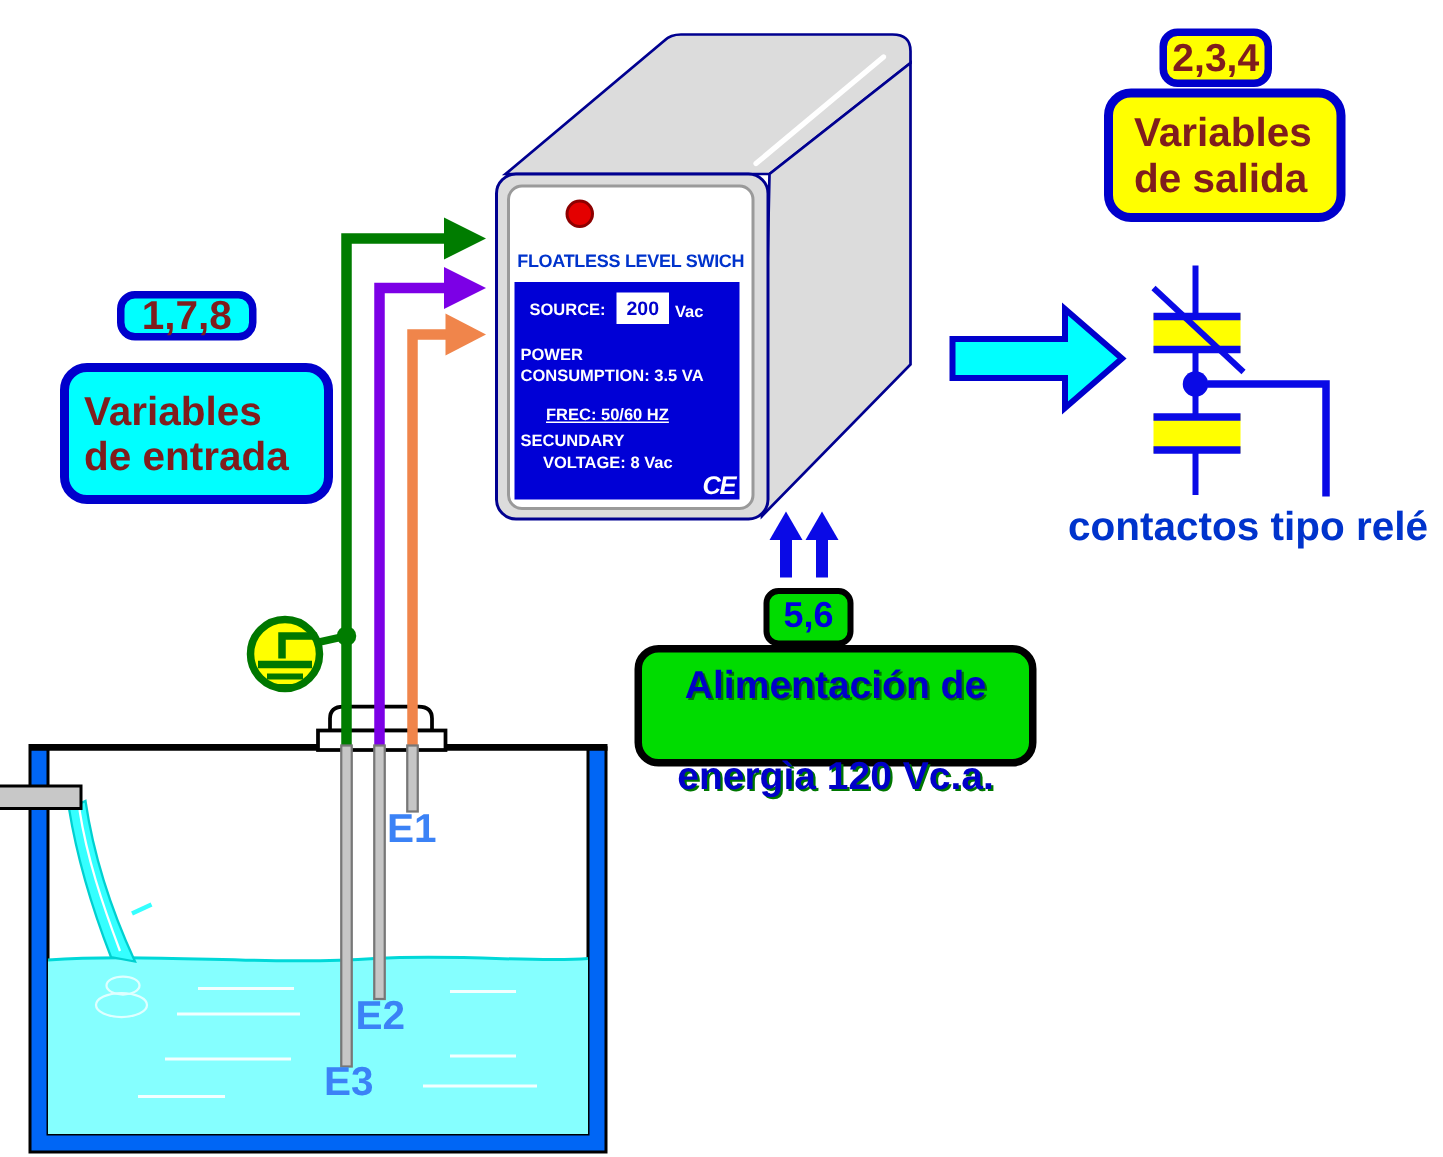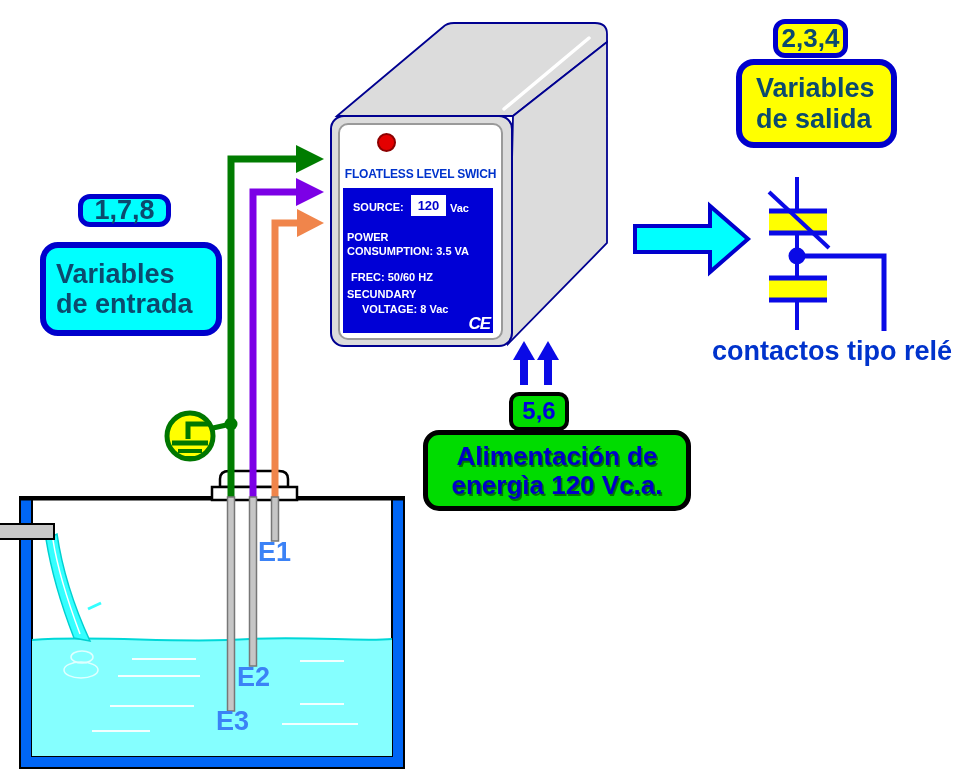--- a/index.html
+++ b/index.html
@@ -4,50 +4,50 @@
 <style>
   html,body{margin:0;padding:0;background:#ffffff;}
   #stage{
     position:relative;width:962px;height:771px;background:#ffffff;
     font-family:"Liberation Sans", sans-serif;overflow:hidden;
   }
   .abs{position:absolute;box-sizing:border-box;}
   .tag{
     position:absolute;box-sizing:border-box;display:flex;
     align-items:center;justify-content:center;font-weight:bold;
-    color:#0c4a6e;background:#00FFFF;border:5px solid #0000CC;border-radius:12px;
+    color:#7f1d1d;background:#00FFFF;border:5px solid #0000CC;border-radius:12px;
   }
   .tag.col{flex-direction:column;align-items:flex-start;justify-content:center;}
   .tag .ln{line-height:1.12;white-space:nowrap;}
   #box-178{left:78px;top:194px;width:93px;height:33px;font-size:27px;}
   #box-entrada{left:40px;top:242px;width:182px;height:94px;font-size:27px;border-width:6px;border-radius:18px;padding-left:10px;}
   #box-234{left:773px;top:19px;width:75px;height:39px;font-size:26px;background:#FFFF00;}
   #box-salida{left:736px;top:59px;width:161px;height:89px;font-size:27px;background:#FFFF00;border-width:6px;border-radius:18px;padding-left:14px;}
   #box-56{left:509px;top:392px;width:60px;height:39px;font-size:24px;background:#00DC00;border:4px solid #000000;border-radius:10px;color:#0000DD;}
   #box-alim{left:423px;top:430px;width:268px;height:81px;font-size:26px;background:#00DC00;border:5px solid #000000;border-radius:16px;color:#0000C8;align-items:center;text-shadow:1.5px 1.5px 0 #007700;}
-  #box-alim .ln{line-height:1.08;}
+  #box-alim .ln{line-height:1.08;margin-top:32px;}
   #caption-rele{position:absolute;left:690px;top:336px;width:262px;text-align:right;font-weight:bold;font-size:27px;color:#0033CC;white-space:nowrap;}
   .e-label{position:absolute;font-weight:bold;font-size:27px;color:#3b82f6;line-height:1;}
   #e1{left:258px;top:539px;}
   #e2{left:237px;top:664px;}
   #e3{left:216px;top:708px;}
 
   
   #device-front{left:330px;top:115px;width:183px;height:232px;background:#DCDCDC;border:2px solid #000090;border-radius:14px;}
   #device-label{left:6px;top:6px;width:165px;height:217px;background:#ffffff;border:2px solid #9a9a9a;border-radius:10px;}
   #device-led{left:37px;top:8px;width:19px;height:19px;border-radius:50%;background:#E40000;border:2px solid #8d0000;}
   #device-title{left:0;top:43px;width:100%;text-align:center;font-weight:bold;font-size:12px;color:#0033CC;letter-spacing:-0.2px;line-height:1;}
   #device-panel{left:3px;top:63px;width:150px;height:145px;background:#0000D6;color:#ffffff;font-weight:bold;font-size:11px;line-height:1;}
   #device-panel .pl{position:absolute;white-space:nowrap;}
   #src-label{left:10px;top:14px;}
   #src-box{left:68px;top:7px;width:35px;height:21px;background:#ffffff;color:#0000CC;font-size:13px;text-align:center;line-height:21px;}
   #src-unit{left:107px;top:15px;}
   #pw-1{left:4px;top:44px;}
   #pw-2{left:4px;top:58px;}
-  #freq{left:8px;top:84px;}
+  #freq{left:21px;top:84px;text-decoration:underline;}
   #sec-1{left:4px;top:101px;}
   #sec-2{left:19px;top:116px;}
   #ce{right:3px;bottom:1px;font-size:17px;font-style:italic;letter-spacing:-1px;}
 </style>
 </head>
 <body>
 
 <div id="stage">
 
   <svg class="abs" style="left:0;top:0;" width="962" height="771" viewBox="0 0 962 771">
@@ -140,21 +140,21 @@
       <line x1="797" y1="302" x2="797" y2="330" stroke="#0A0AE6" stroke-width="4"></line>
     </g>
   </svg>
 
   <div class="abs" id="device-front">
     <div class="abs" id="device-label">
       <div class="abs" id="device-led"></div>
       <div class="abs" id="device-title">FLOATLESS LEVEL SWICH</div>
       <div class="abs" id="device-panel">
         <span class="pl" id="src-label">SOURCE:</span>
-        <span class="pl" id="src-box">120</span>
+        <span class="pl" id="src-box">200</span>
         <span class="pl" id="src-unit">Vac</span>
         <span class="pl" id="pw-1">POWER</span>
         <span class="pl" id="pw-2">CONSUMPTION:  3.5 VA</span>
         <span class="pl" id="freq">FREC: 50/60 HZ</span>
         <span class="pl" id="sec-1">SECUNDARY</span>
         <span class="pl" id="sec-2">VOLTAGE: 8 Vac</span>
         <span class="pl" id="ce">CE</span>
       </div>
     </div>
   </div>

